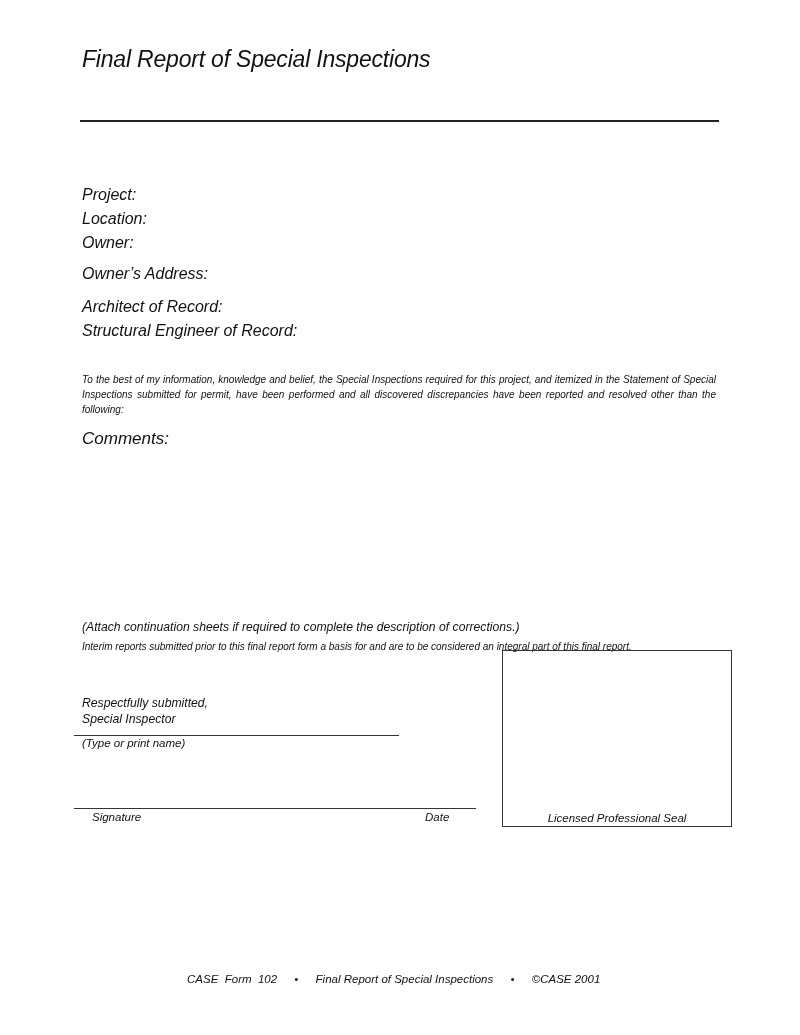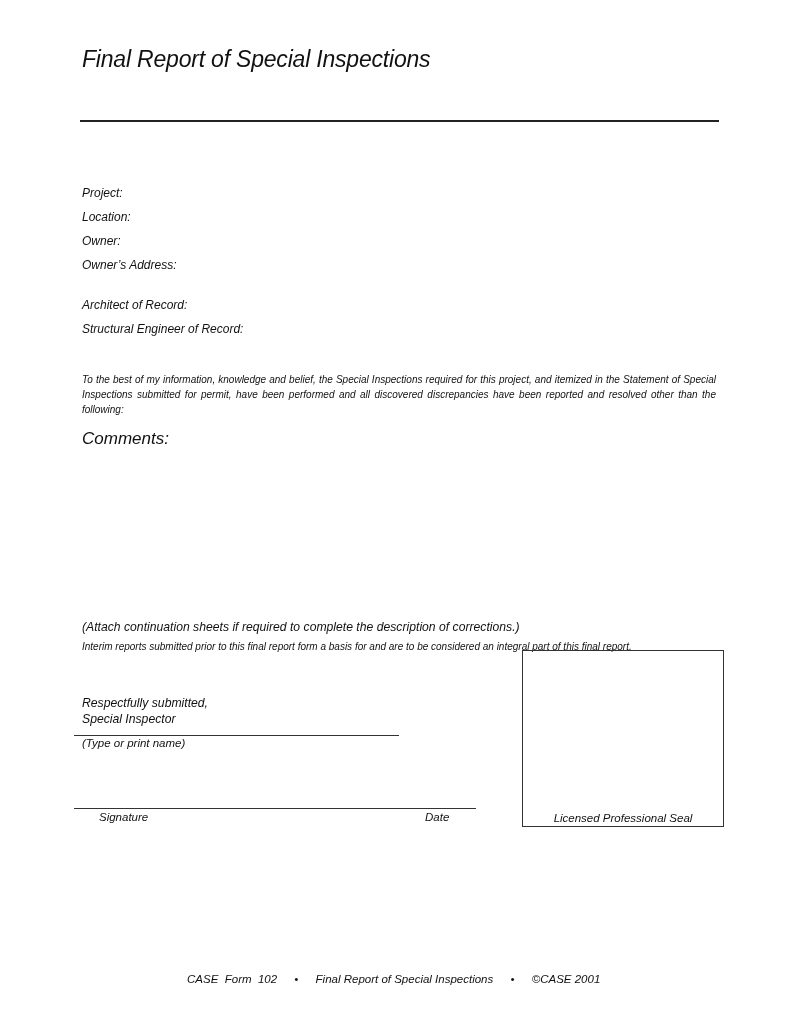--- a/index.html
+++ b/index.html
@@ -1,60 +1,60 @@
 <!DOCTYPE html>
 <html><head>
   <meta charset="utf-8">
   <style>
     html, body { margin: 0; padding: 0; background: #ffffff; }
     body { width: 800px; height: 1035px; position: relative; overflow: hidden; font-family: "Liberation Sans", sans-serif; color: #111; }
     .abs { position: absolute; white-space: nowrap; font-style: italic; }
     .title { left: 82px; top: 46px; font-size: 23px; letter-spacing: -0.2px; }
     .rule { left: 80px; top: 120px; width: 639px; height: 0; border-top: 2px solid #222; }
-    .field { left: 82px; font-size: 12px; }
+    .field { left: 82px; font-size: 16px; }
     .para { left: 82px; width: 634px; font-size: 10px; line-height: 15px; text-align: justify; white-space: normal; }
     .para-last { text-align-last: left; }
     .comments { left: 82px; top: 429px; font-size: 17px; }
     .small { font-size: 12.2px; margin-top: 45px; }
     .line { height: 0; border-top: 1.5px solid #333; }
-    .seal-box { left: 522px; top: 650px; width: 200px; height: 175px; border: 1.5px solid #333; }
+    .seal-box { left: 502px; top: 650px; width: 200px; height: 175px; border: 1.5px solid #333; padding-left: 28px; }
     .seal-label { position: absolute; left: 0; right: 0; bottom: 2px; text-align: center; font-size: 11.5px; }
     .label-sm { font-size: 11.5px; text-align: right; }
     .footer { left: 187px; top: 973px; font-size: 11.5px; text-align: right; }
     .footer span { display: inline-block; }
   </style>
 </head>
 <body>
 
 <div class="abs title">Final Report of Special Inspections</div>
 <div class="abs rule"></div>
 
 <div class="abs field" style="top:186px">Project:</div>
 <div class="abs field" style="top:210px">Location:</div>
 <div class="abs field" style="top:234px">Owner:</div>
-<div class="abs field" style="top:258px">Owner’s Address:</div>
+<div class="abs field" style="top:265px">Owner’s Address:</div>
 <div class="abs field" style="top:298px">Architect of Record:</div>
 <div class="abs field" style="top:322px">Structural Engineer of Record:</div>
 
 <div class="abs para para-last" style="top:372px">To the best of my information, knowledge and belief, the Special Inspections required for this project, and itemized in the  Statement of Special Inspections submitted for permit, have been performed and all discovered discrepancies have been reported and resolved other than the following:</div>
 
 <div class="abs comments">Comments:</div>
 
 <div class="abs small" style="left:82px; top:575px">(Attach continuation sheets if required to complete the description of corrections.)</div>
 
 <div class="abs para para-last" style="top:639px">Interim reports submitted prior to this final report form a basis for and  are to be considered an integral part of this final report.</div>
 
 <div class="abs small" style="left:82px; top:651px">Respectfully submitted,</div>
 <div class="abs small" style="left:82px; top:667px">Special Inspector</div>
 
 <div class="abs line" style="left:74px; top:735px; width:325px"></div>
 <div class="abs label-sm" style="left:82px; top:737px">(Type or print name)</div>
 
 <div class="abs line" style="left:74px; top:808px; width:402px"></div>
-<div class="abs label-sm" style="left:99px; top:811px">Signature</div>
+<div class="abs label-sm" style="left:92px; top:811px">Signature</div>
 <div class="abs label-sm" style="left:425px; top:811px">Date</div>
 
 <div class="abs seal-box">
   <div class="seal-label">Licensed Professional Seal</div>
 </div>
 
 <div class="abs footer">
   <span style="white-space:pre">CASE  Form  102</span>
   <span style="margin:0 14px">•</span>
   <span>Final Report of Special Inspections</span>

